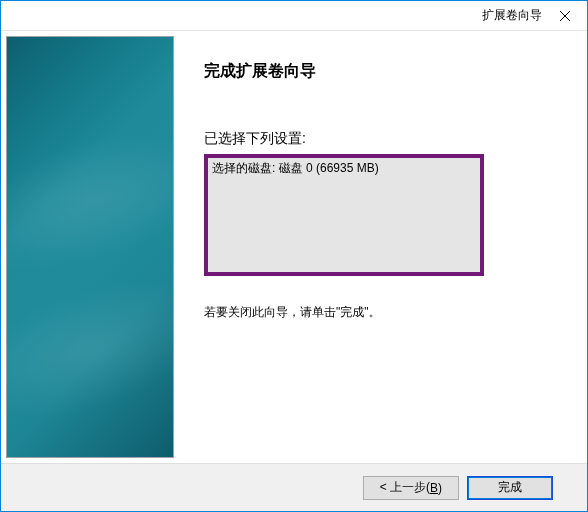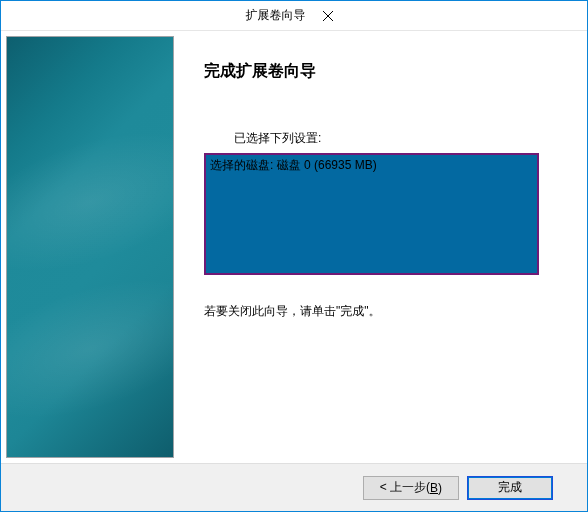--- a/index.html
+++ b/index.html
@@ -18,21 +18,21 @@
     background: #fff;
     display: flex;
     flex-direction: column;
   }
   .titlebar {
     height: 30px;
     background: #ffffff;
     border-bottom: 1px solid #e6e6e6;
     display: flex;
     align-items: center;
-    justify-content: center;
+    justify-content: flex-end;
     padding-left: 8px;
   }
   .titlebar-title {
     font-size: 12px;
     color: #000;
   }
   .titlebar-buttons {
     display: flex;
     height: 100%;
   }
@@ -80,29 +80,28 @@
     position: relative;
   }
   .heading {
     font-size: 16px;
     font-weight: bold;
     color: #000;
     margin-top: 6px;
     margin-bottom: 48px;
   }
   .label {
-    font-size: 12px;
+    font-size: 14px;
     margin-bottom: 6px;
-    margin-left: 30px;
   }
   .settings-box {
-    width: 335px;
+    width: 280px;
     height: 122px;
-    border: 2px solid #701a75;
-    background: #0369a1;
+    border: 4px solid #701a75;
+    background: #e5e5e5;
     padding: 2px 4px;
     font-size: 12px;
     line-height: 16px;
     color: #000;
     overflow: hidden;
   }
   .closing-note {
     margin-top: 28px;
     font-size: 12px;
   }

